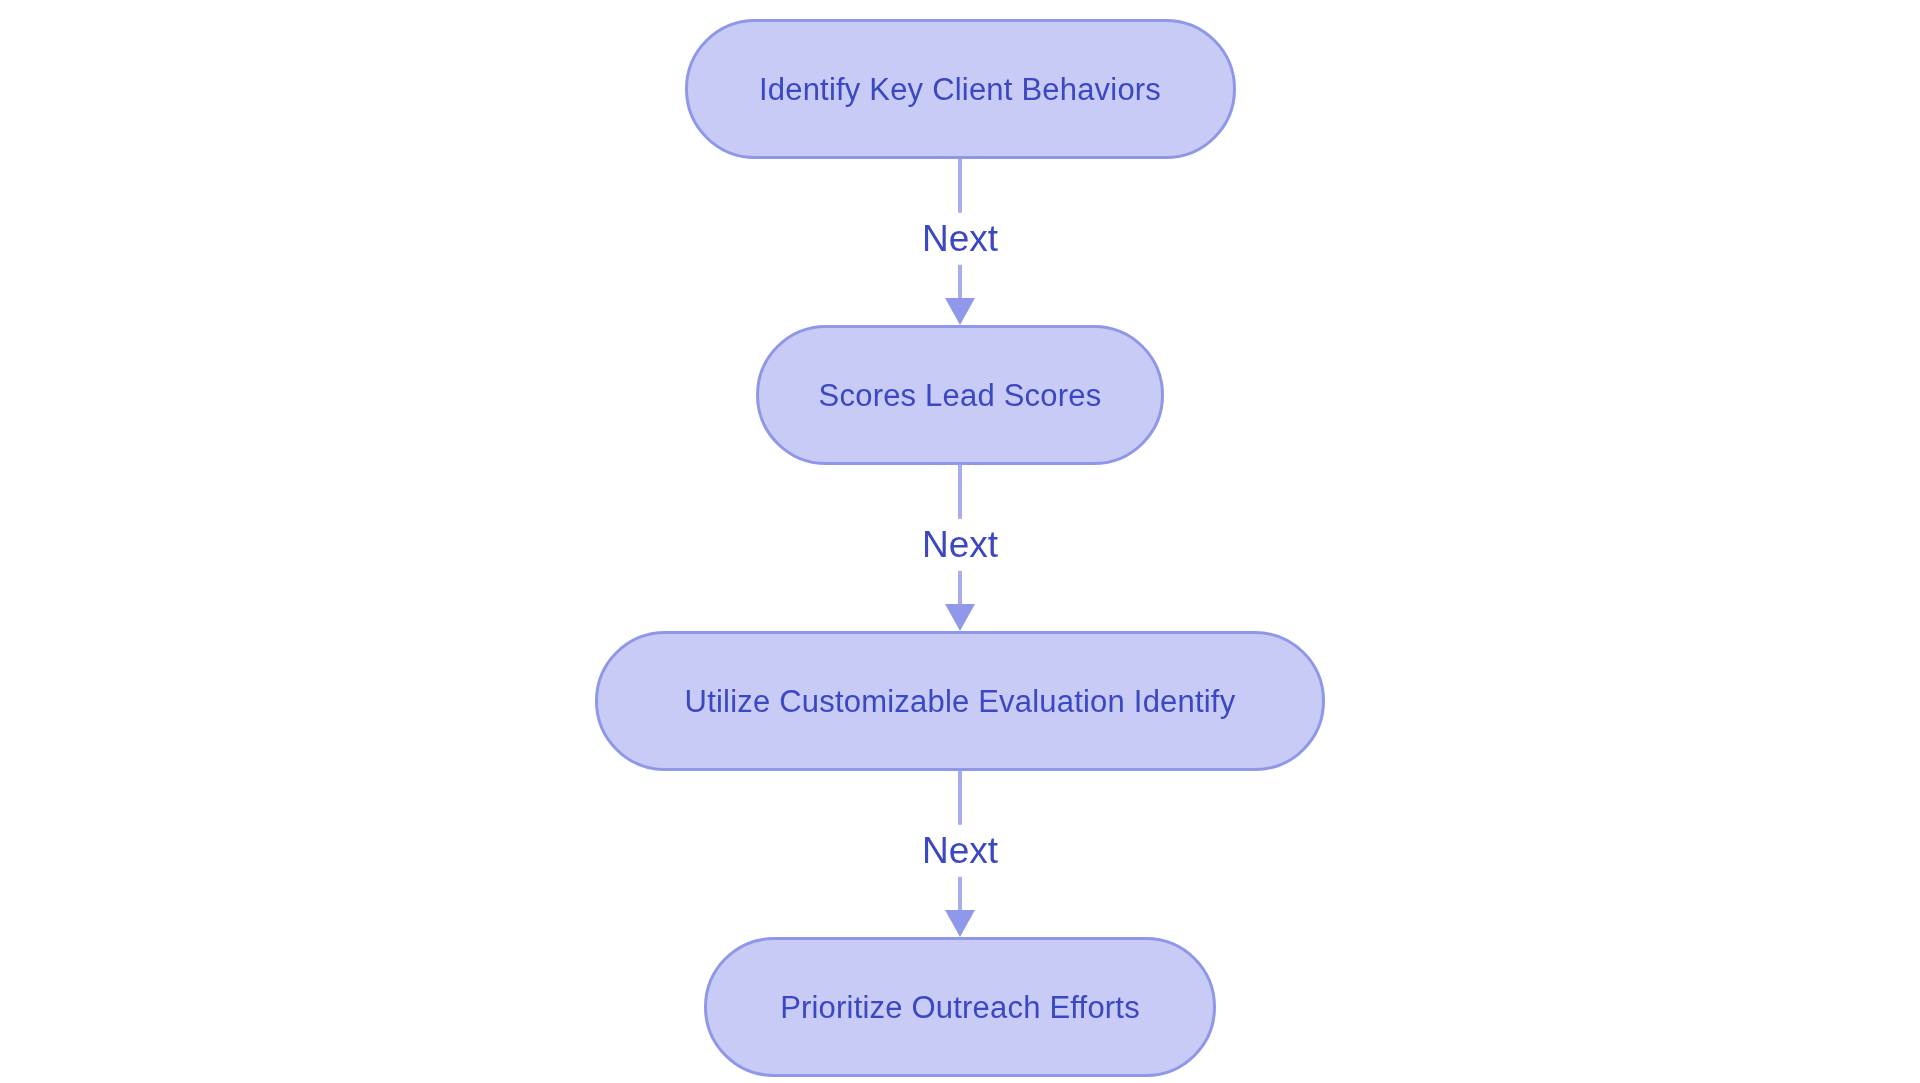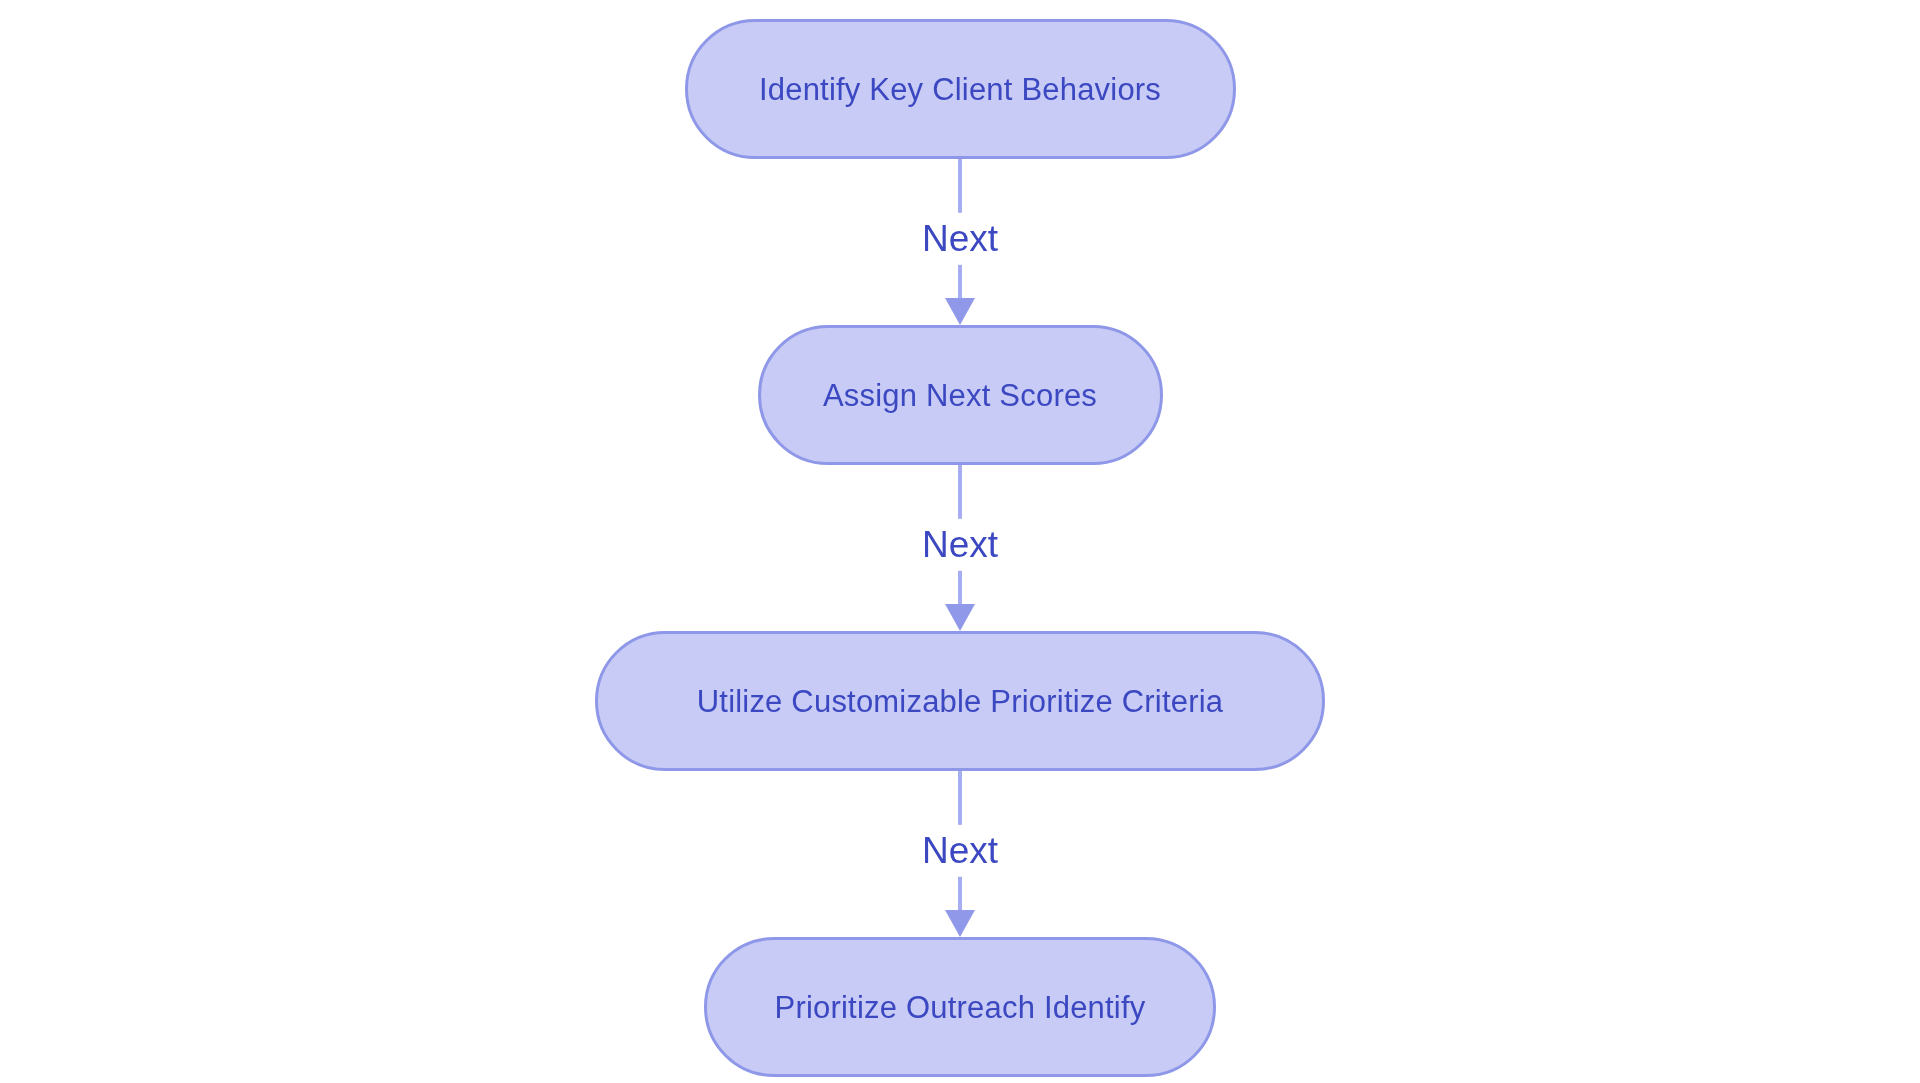--- a/index.html
+++ b/index.html
@@ -95,36 +95,36 @@
     <span class="node-label">Identify Key Client Behaviors</span>
   </div>
 
   <div class="connector">
     <div class="edge-line"></div>
     <div class="arrowhead"></div>
     <span class="edge-label">Next</span>
   </div>
 
   <div class="node node-2">
-    <span class="node-label">Assign Next Scores</span>
+    <span class="node-label">Scores Lead Scores</span>
   </div>
 
   <div class="connector">
     <div class="edge-line"></div>
     <div class="arrowhead"></div>
     <span class="edge-label">Next</span>
   </div>
 
   <div class="node node-3">
-    <span class="node-label">Utilize Customizable Prioritize Criteria</span>
+    <span class="node-label">Utilize Customizable Evaluation Identify</span>
   </div>
 
   <div class="connector">
     <div class="edge-line"></div>
     <div class="arrowhead"></div>
     <span class="edge-label">Next</span>
   </div>
 
   <div class="node node-4">
-    <span class="node-label">Prioritize Outreach Identify</span>
+    <span class="node-label">Prioritize Outreach Efforts</span>
   </div>
 
 </div>
 
 </body></html>

